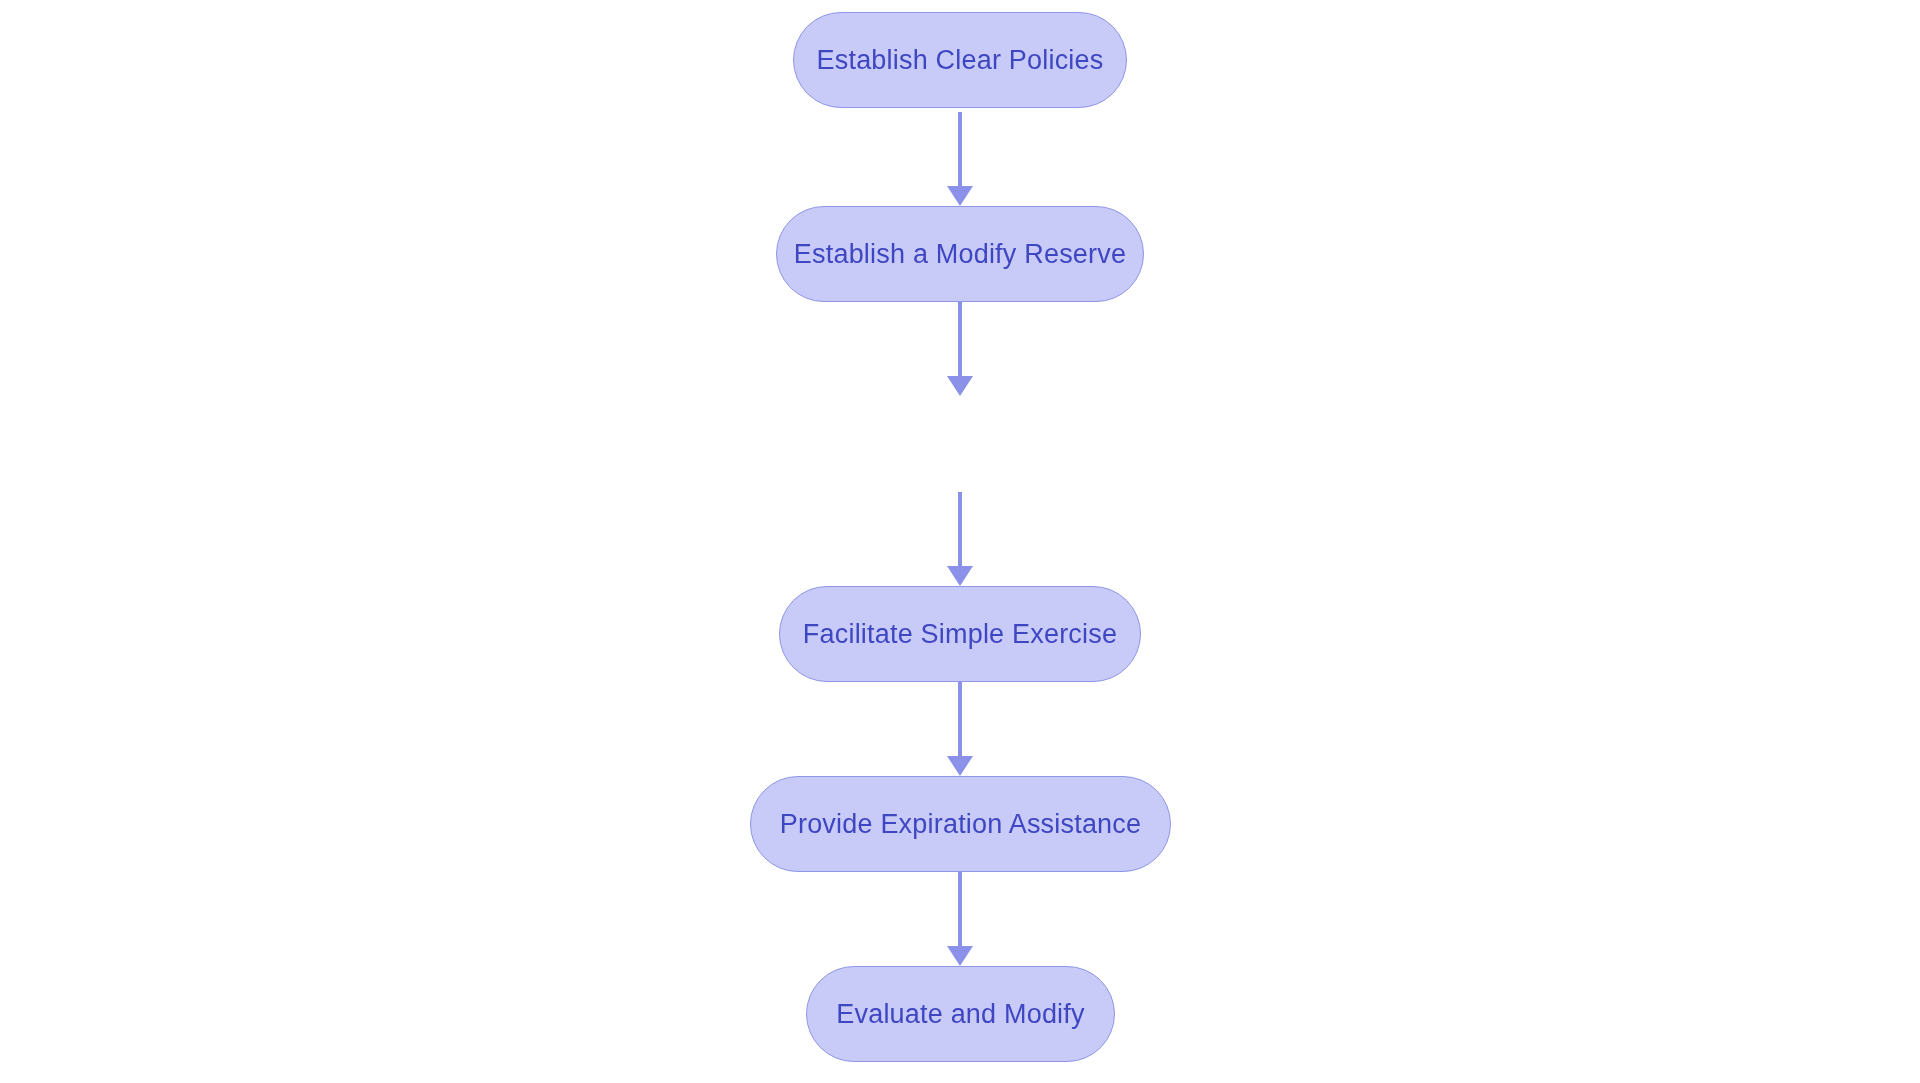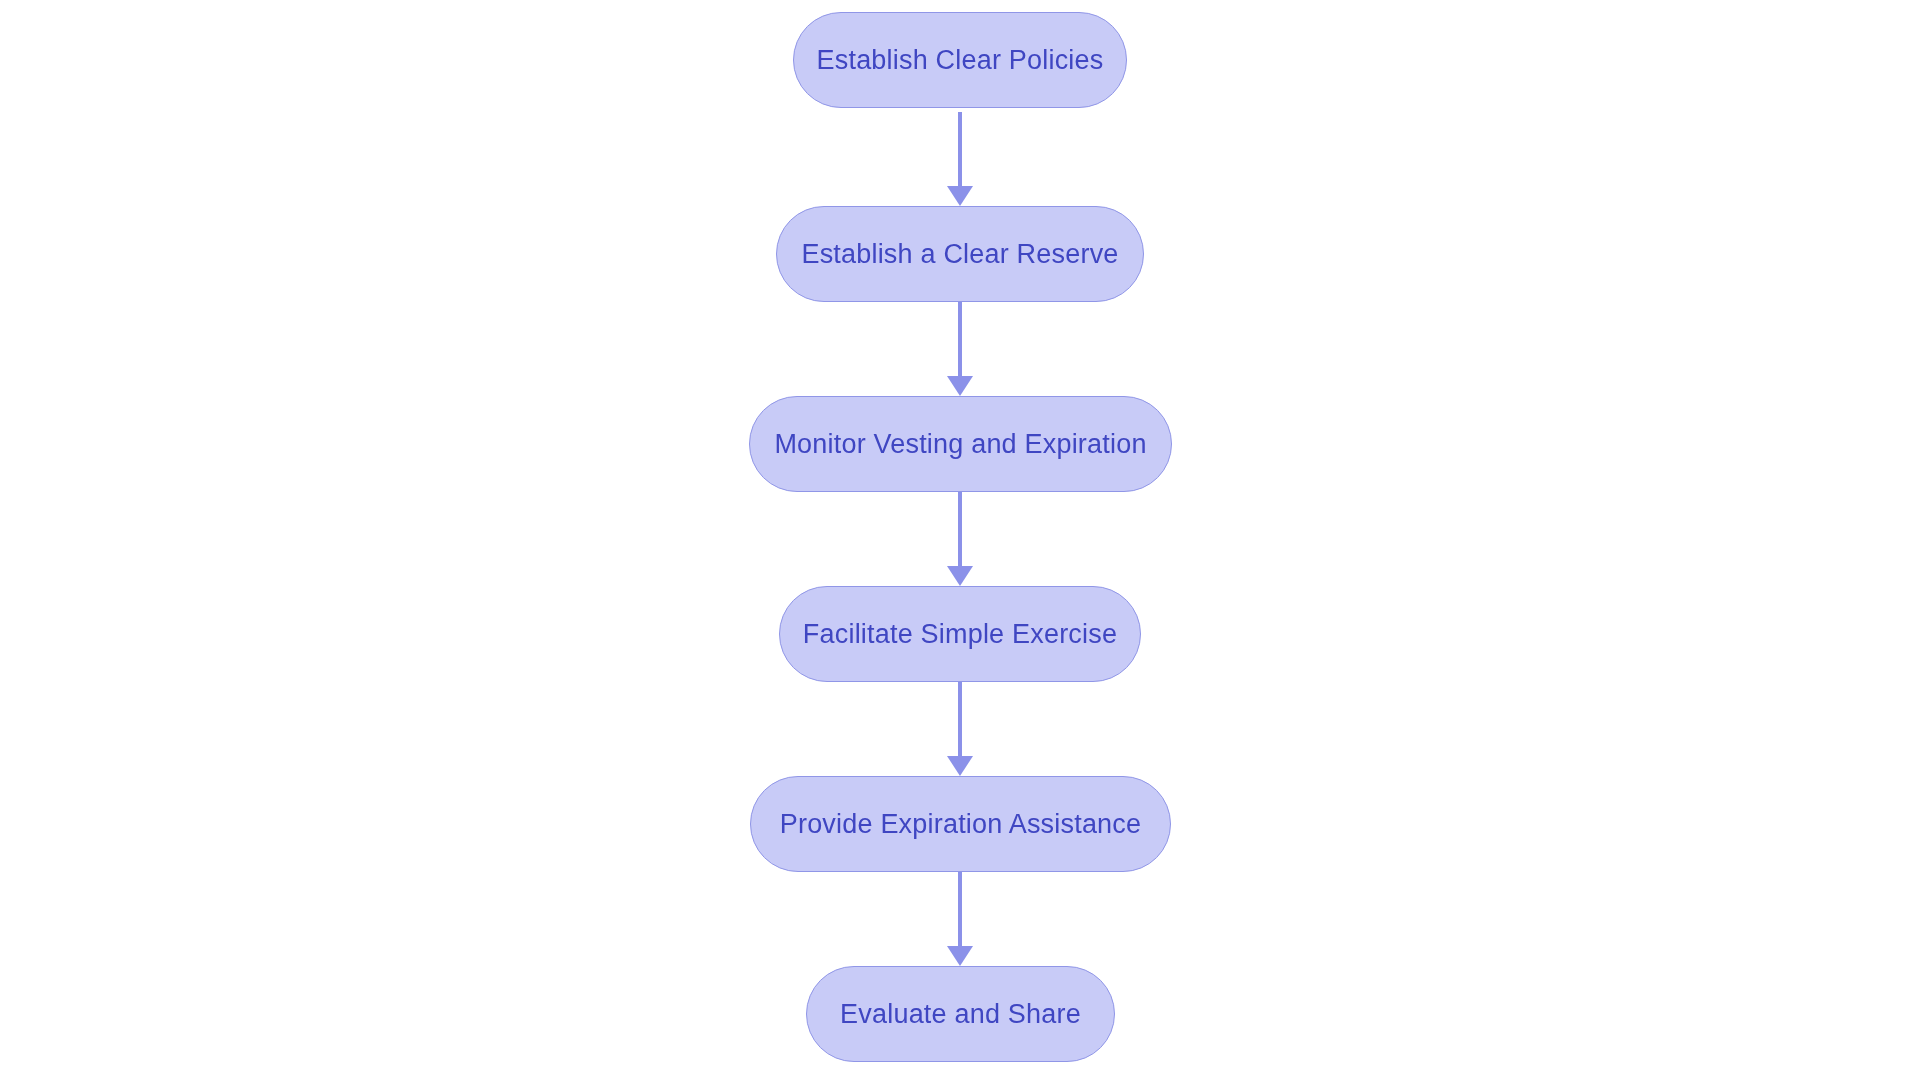--- a/index.html
+++ b/index.html
@@ -67,40 +67,37 @@
 
 <div class="canvas">
 
   <div class="node n1">
     <span>Establish Clear Policies</span>
   </div>
 
   <div class="arrow a1"></div>
 
   <div class="node n2">
-    <span>Establish a Clear Reserve</span>
+    <span>Establish a Modify Reserve</span>
   </div>
 
   <div class="arrow a2"></div>
 
-  <div class="node n3">
-    <span>Monitor Vesting and Expiration</span>
-  </div>
 
   <div class="arrow a3"></div>
 
   <div class="node n4">
     <span>Facilitate Simple Exercise</span>
   </div>
 
   <div class="arrow a4"></div>
 
   <div class="node n5">
     <span>Provide Expiration Assistance</span>
   </div>
 
   <div class="arrow a5"></div>
 
   <div class="node n6">
-    <span>Evaluate and Share</span>
+    <span>Evaluate and Modify</span>
   </div>
 
 </div>
 
 </body></html>

